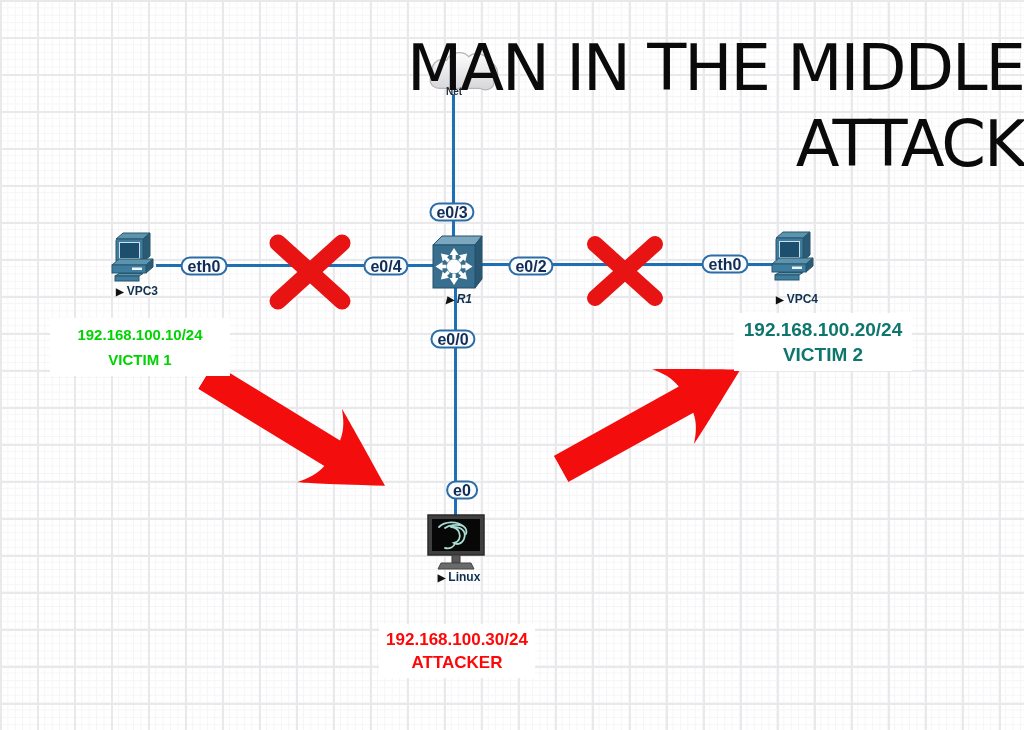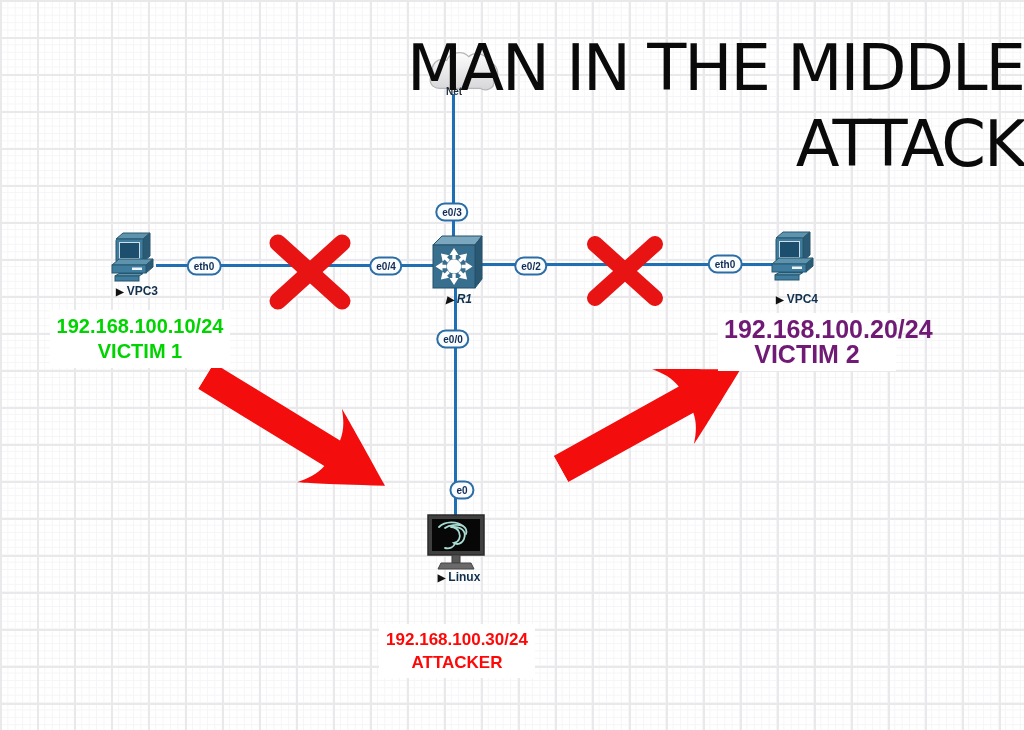--- a/index.html
+++ b/index.html
@@ -26,37 +26,37 @@
   .node { position:absolute; z-index:3; }
   .node-label {
     position:absolute; z-index:4; white-space:nowrap;
     font-size:12px; font-weight:bold; color:#10304d;
     transform:translateX(-50%);
   }
   .node-label .marker { color:#111; font-size:10px; margin-right:3px; }
   .pill {
     position:absolute; z-index:5; transform:translate(-50%,-50%);
     background:#fafdff; border:2px solid #2c6da6; border-radius:10px;
-    padding:1px 5px; font-size:10px; font-weight:bold; color:#122c55;
+    padding:1px 5px; font-size:16px; font-weight:bold; color:#122c55;
     line-height:13px; white-space:nowrap;
   }
   .cloud-wrap { position:absolute; z-index:1; }
   .net-label {
     position:absolute; z-index:4; transform:translateX(-50%);
     font-size:10px; font-weight:bold; color:#1c2b3a;
   }
   .xmark { position:absolute; z-index:7; }
   .big-arrow { position:absolute; z-index:7; }
   .annot {
     position:absolute; z-index:8; background:#ffffff; text-align:center;
     padding:4px 6px; font-weight:bold;
   }
   .annot .ip, .annot .role { display:block; }
-  #annot-victim1 { left:50px; top:310px; width:180px; font-size:20px; line-height:25px; color:#00d400; }
-  #annot-victim2 { left:718px; top:313px; width:178px; font-size:25px; line-height:25px; color:#701a75; }
+  #annot-victim1 { left:50px; top:318px; width:180px; font-size:15px; line-height:25px; color:#00d400; }
+  #annot-victim2 { left:734px; top:313px; width:178px; font-size:19px; line-height:25px; color:#0f766e; }
   #annot-attacker { left:379px; top:624px; width:156px; font-size:17px; line-height:23px; color:#ff0707; }
 </style>
 </head>
 <body>
 
 <div class="canvas">
 
   <div class="link" style="left:452px; top:94px;  width:3px;  height:148px;"></div>
   <div class="link" style="left:156px; top:264px; width:278px; height:3px;"></div>
   <div class="link" style="left:482px; top:263px; width:292px; height:3px;"></div>

